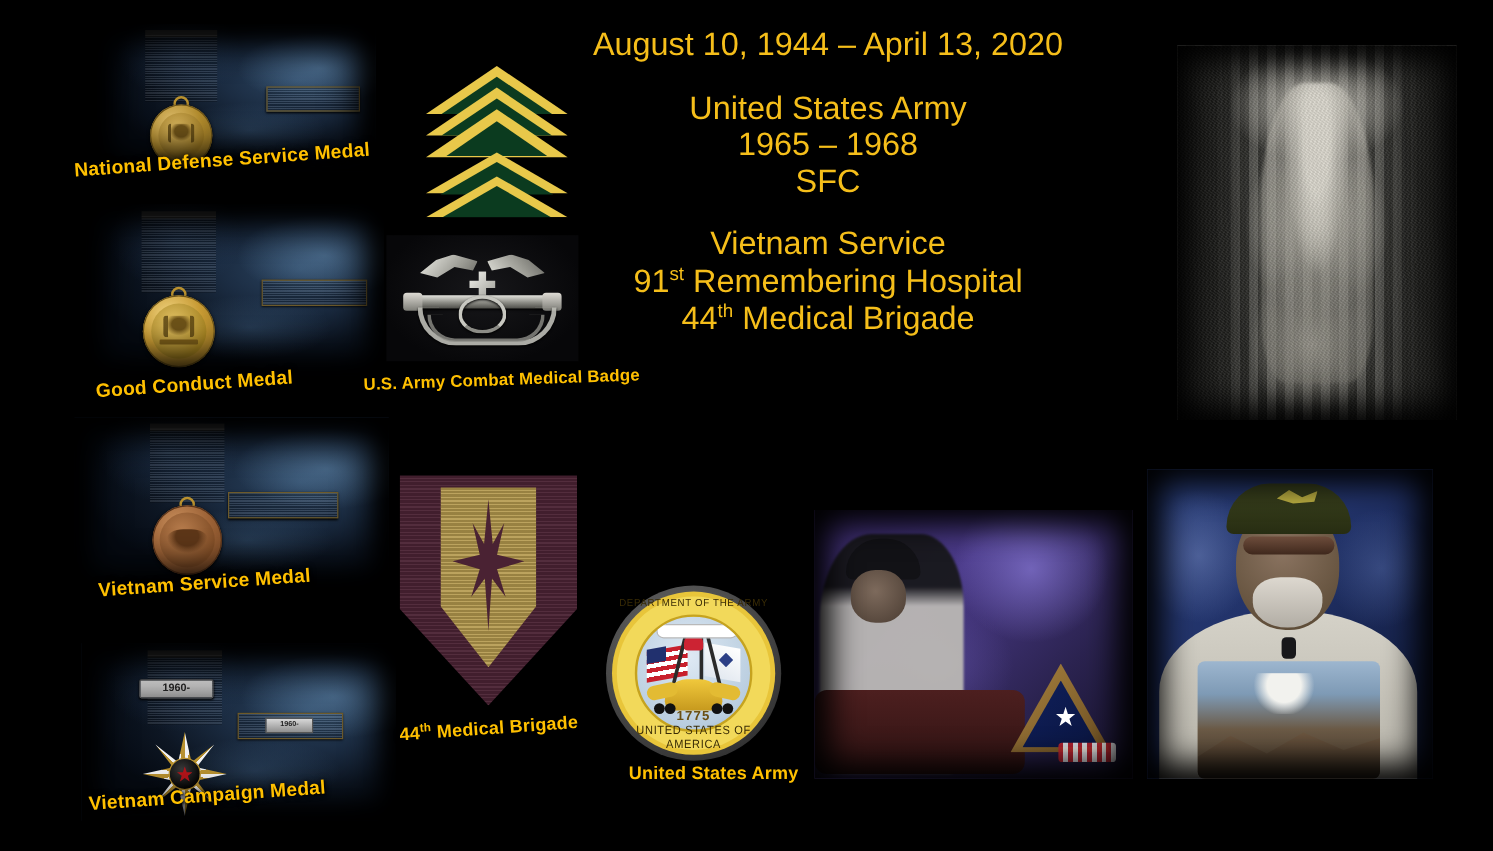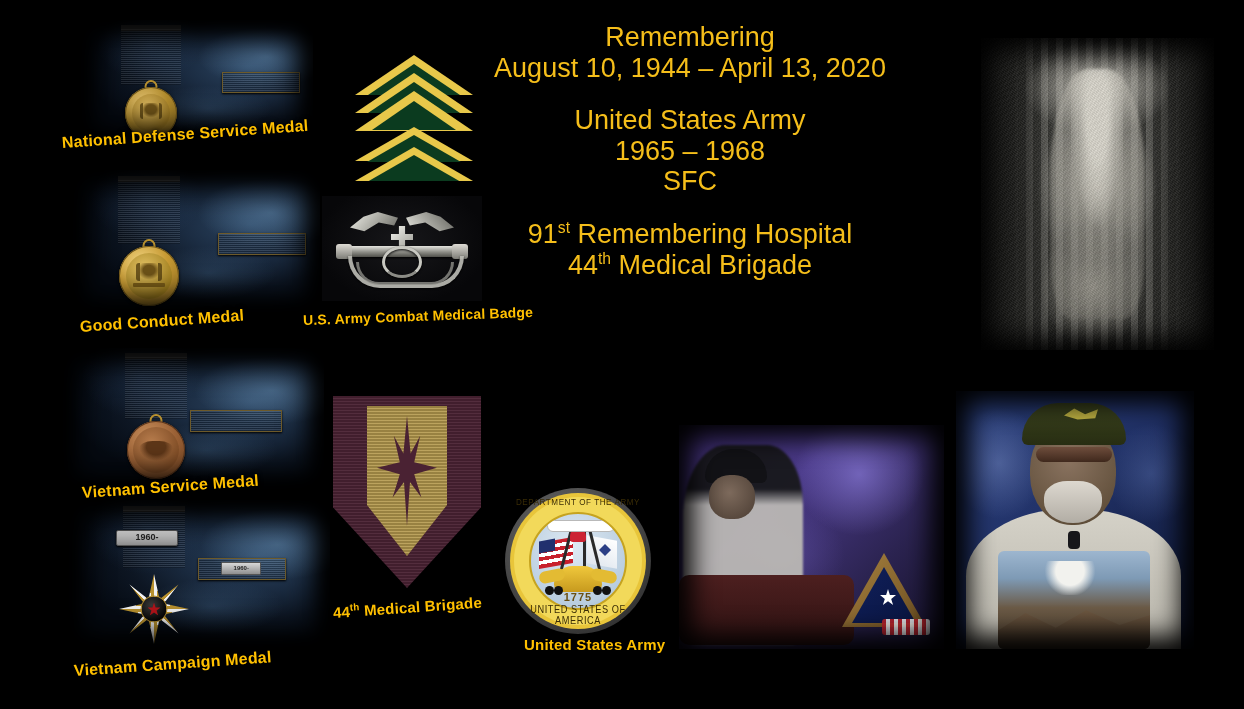--- a/index.html
+++ b/index.html
@@ -141,21 +141,21 @@
              width:34px;height:20px;
              background:radial-gradient(ellipse at 50% 30%,#5d3618 0 40%,rgba(93,54,24,0) 70%);
              border-radius:40%;"></div>
       </div>
     </div>
     <div class="bar ribbed vs-rib" style="left:128px;top:62px;width:90px;height:20px;"></div>
     <div class="vig"></div>
   </div>
   <div class="medal-label" style="left:82px;top:484px;font-size:16px;transform:rotate(-4deg);transform-origin:left center;">Vietnam Service Medal</div>
 
-  <div class="plaque" style="left:68px;top:500px;width:262px;height:148px;">
+  <div class="plaque" style="left:68px;top:536px;width:262px;height:148px;">
     <div class="smoke"></div>
     <div class="medal" style="left:38px;top:6px;width:96px;height:140px;">
       <div class="rbn-top" style="width:62px;left:17px;"></div>
       <div class="ribbon ribbed vc-rib" style="width:62px;height:58px;top:4px;"></div>
 
       <div style="position:absolute;left:10px;top:24px;width:60px;height:14px;
                   background:linear-gradient(180deg,#d8d8d8,#8f8f8f);
                   border:1px solid #555;border-radius:2px;
                   color:#222;font-size:9px;font-weight:bold;text-align:center;line-height:13px;
                   box-shadow:0 1px 2px #000;">1960-</div>
@@ -309,27 +309,27 @@
            transform:scaleX(.95);">DEPARTMENT OF THE ARMY</div>
     </div>
     <div style="position:absolute;inset:0;font-size:10px;font-weight:normal;color:#3a2c05;">
       <div style="position:absolute;left:0;right:0;bottom:8px;text-align:center;letter-spacing:.6px;
            transform:scaleX(.92);">UNITED STATES OF AMERICA</div>
     </div>
   </div>
   <div class="medal-label" style="left:524px;top:636px;font-size:15px;">United States Army</div>
 
   <div id="memorial-text">
-    <span class="ln">Remembering</span>
     <span class="ln">August 10, 1944 – April 13, 2020</span>
     <span class="gap"></span>
     <span class="ln">United States Army</span>
     <span class="ln">1965 – 1968</span>
     <span class="ln">SFC</span>
     <span class="gap"></span>
+    <span class="ln">Vietnam Service</span>
     <span class="ln"><span>91</span><sup>st</sup> <span>Remembering Hospital</span></span>
     <span class="ln"><span>44</span><sup>th</sup> <span>Medical Brigade</span></span>
   </div>
 
   <div class="photo" style="left:981px;top:38px;width:233px;height:312px;
               background:linear-gradient(180deg,#2e2e2b 0%,#3b3b37 40%,#262623 100%);">
     <div style="position:absolute;inset:0;background:
          radial-gradient(ellipse 45% 22% at 50% 16%, #cfccc2 0%, rgba(207,204,194,0) 70%),
          radial-gradient(ellipse 36% 34% at 50% 48%, #b9b6ab 0%, rgba(185,182,171,0) 72%),
          radial-gradient(ellipse 30% 26% at 48% 80%, #9c998f 0%, rgba(156,153,143,0) 75%),

